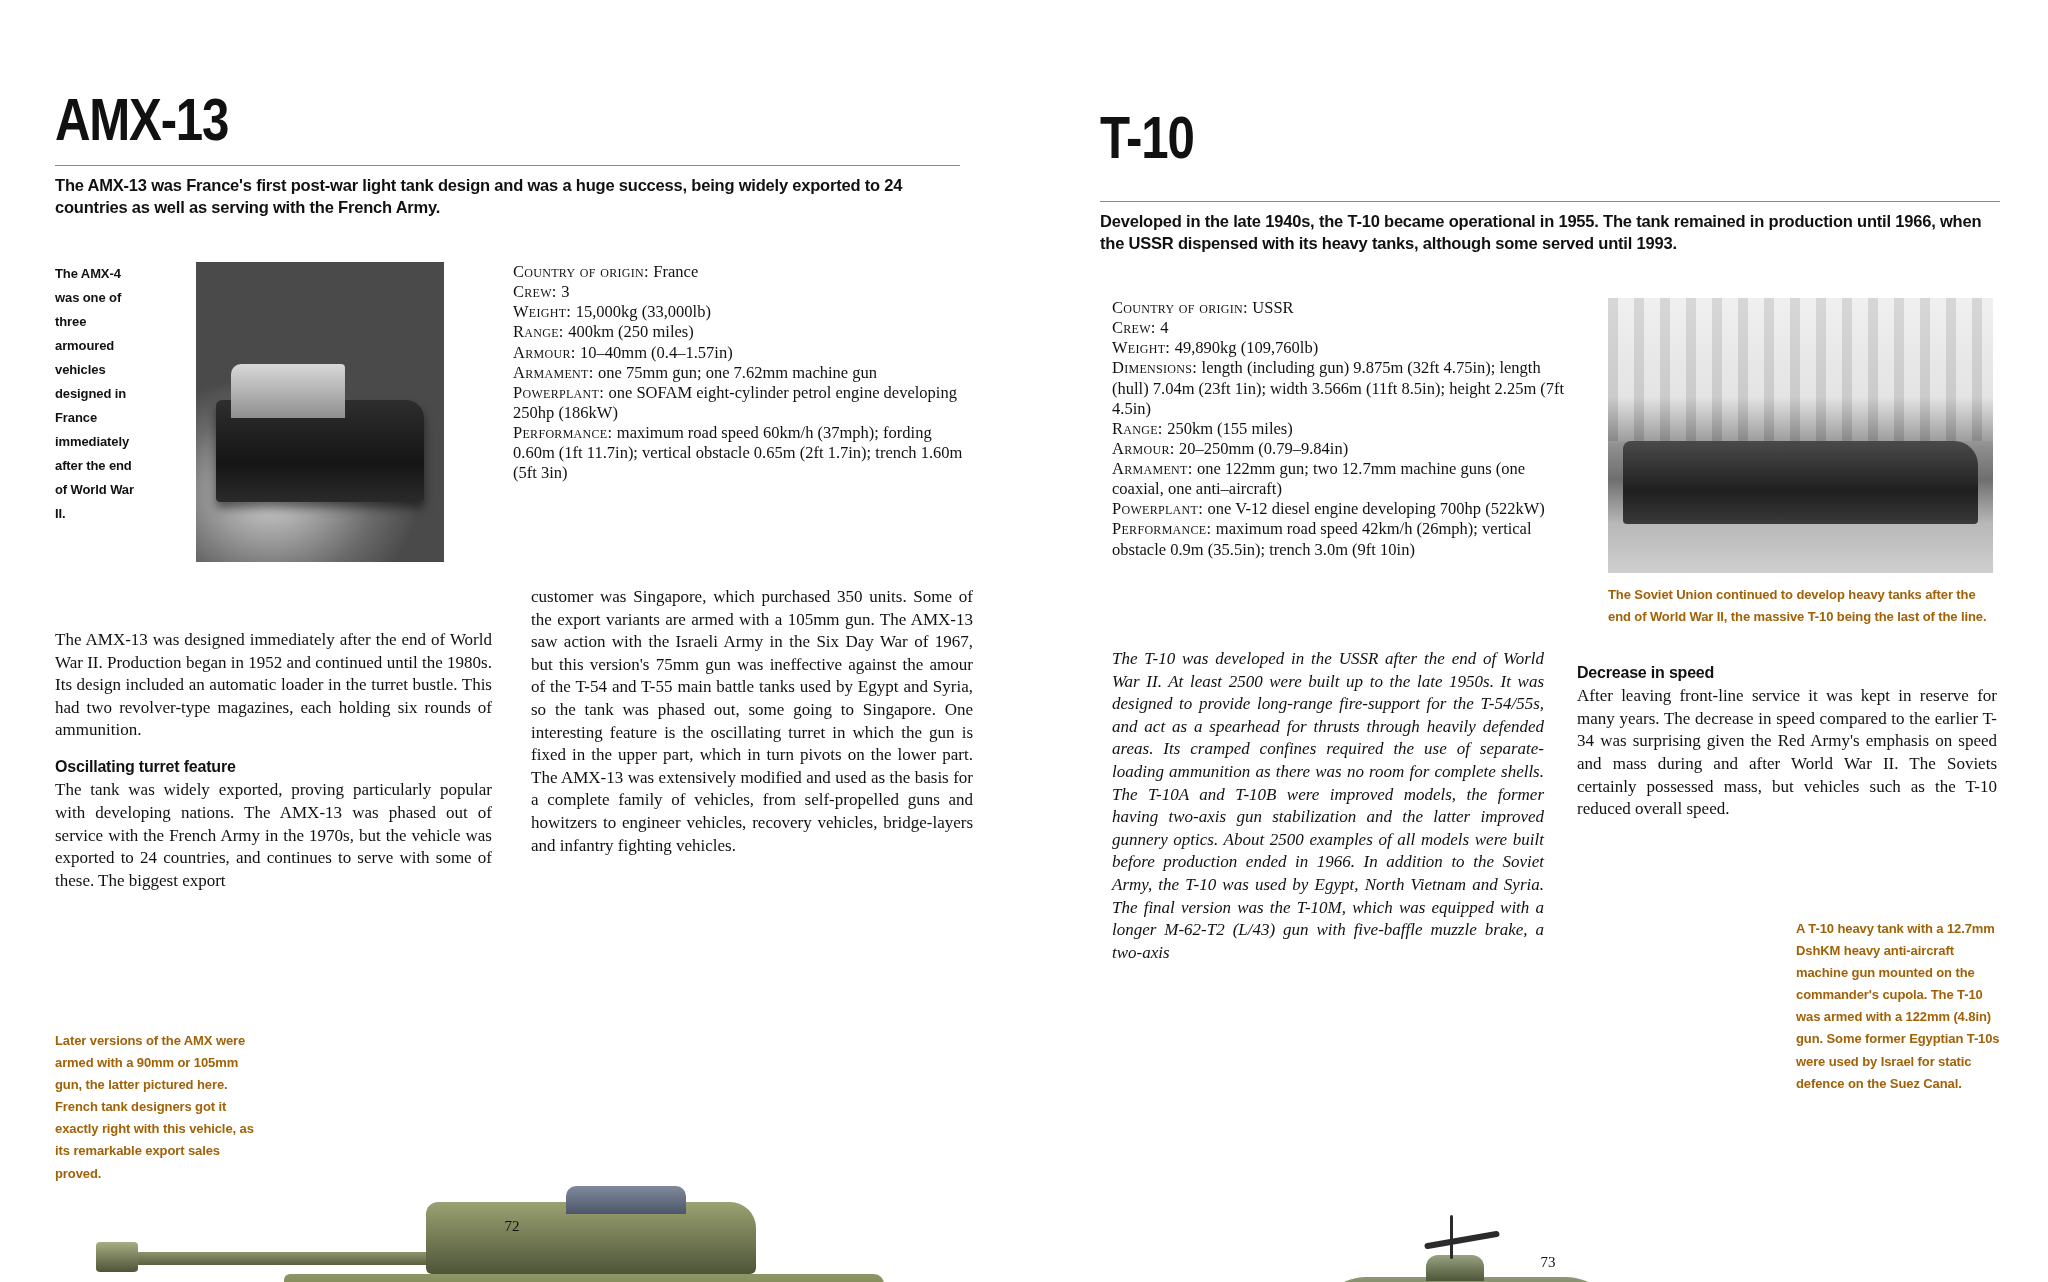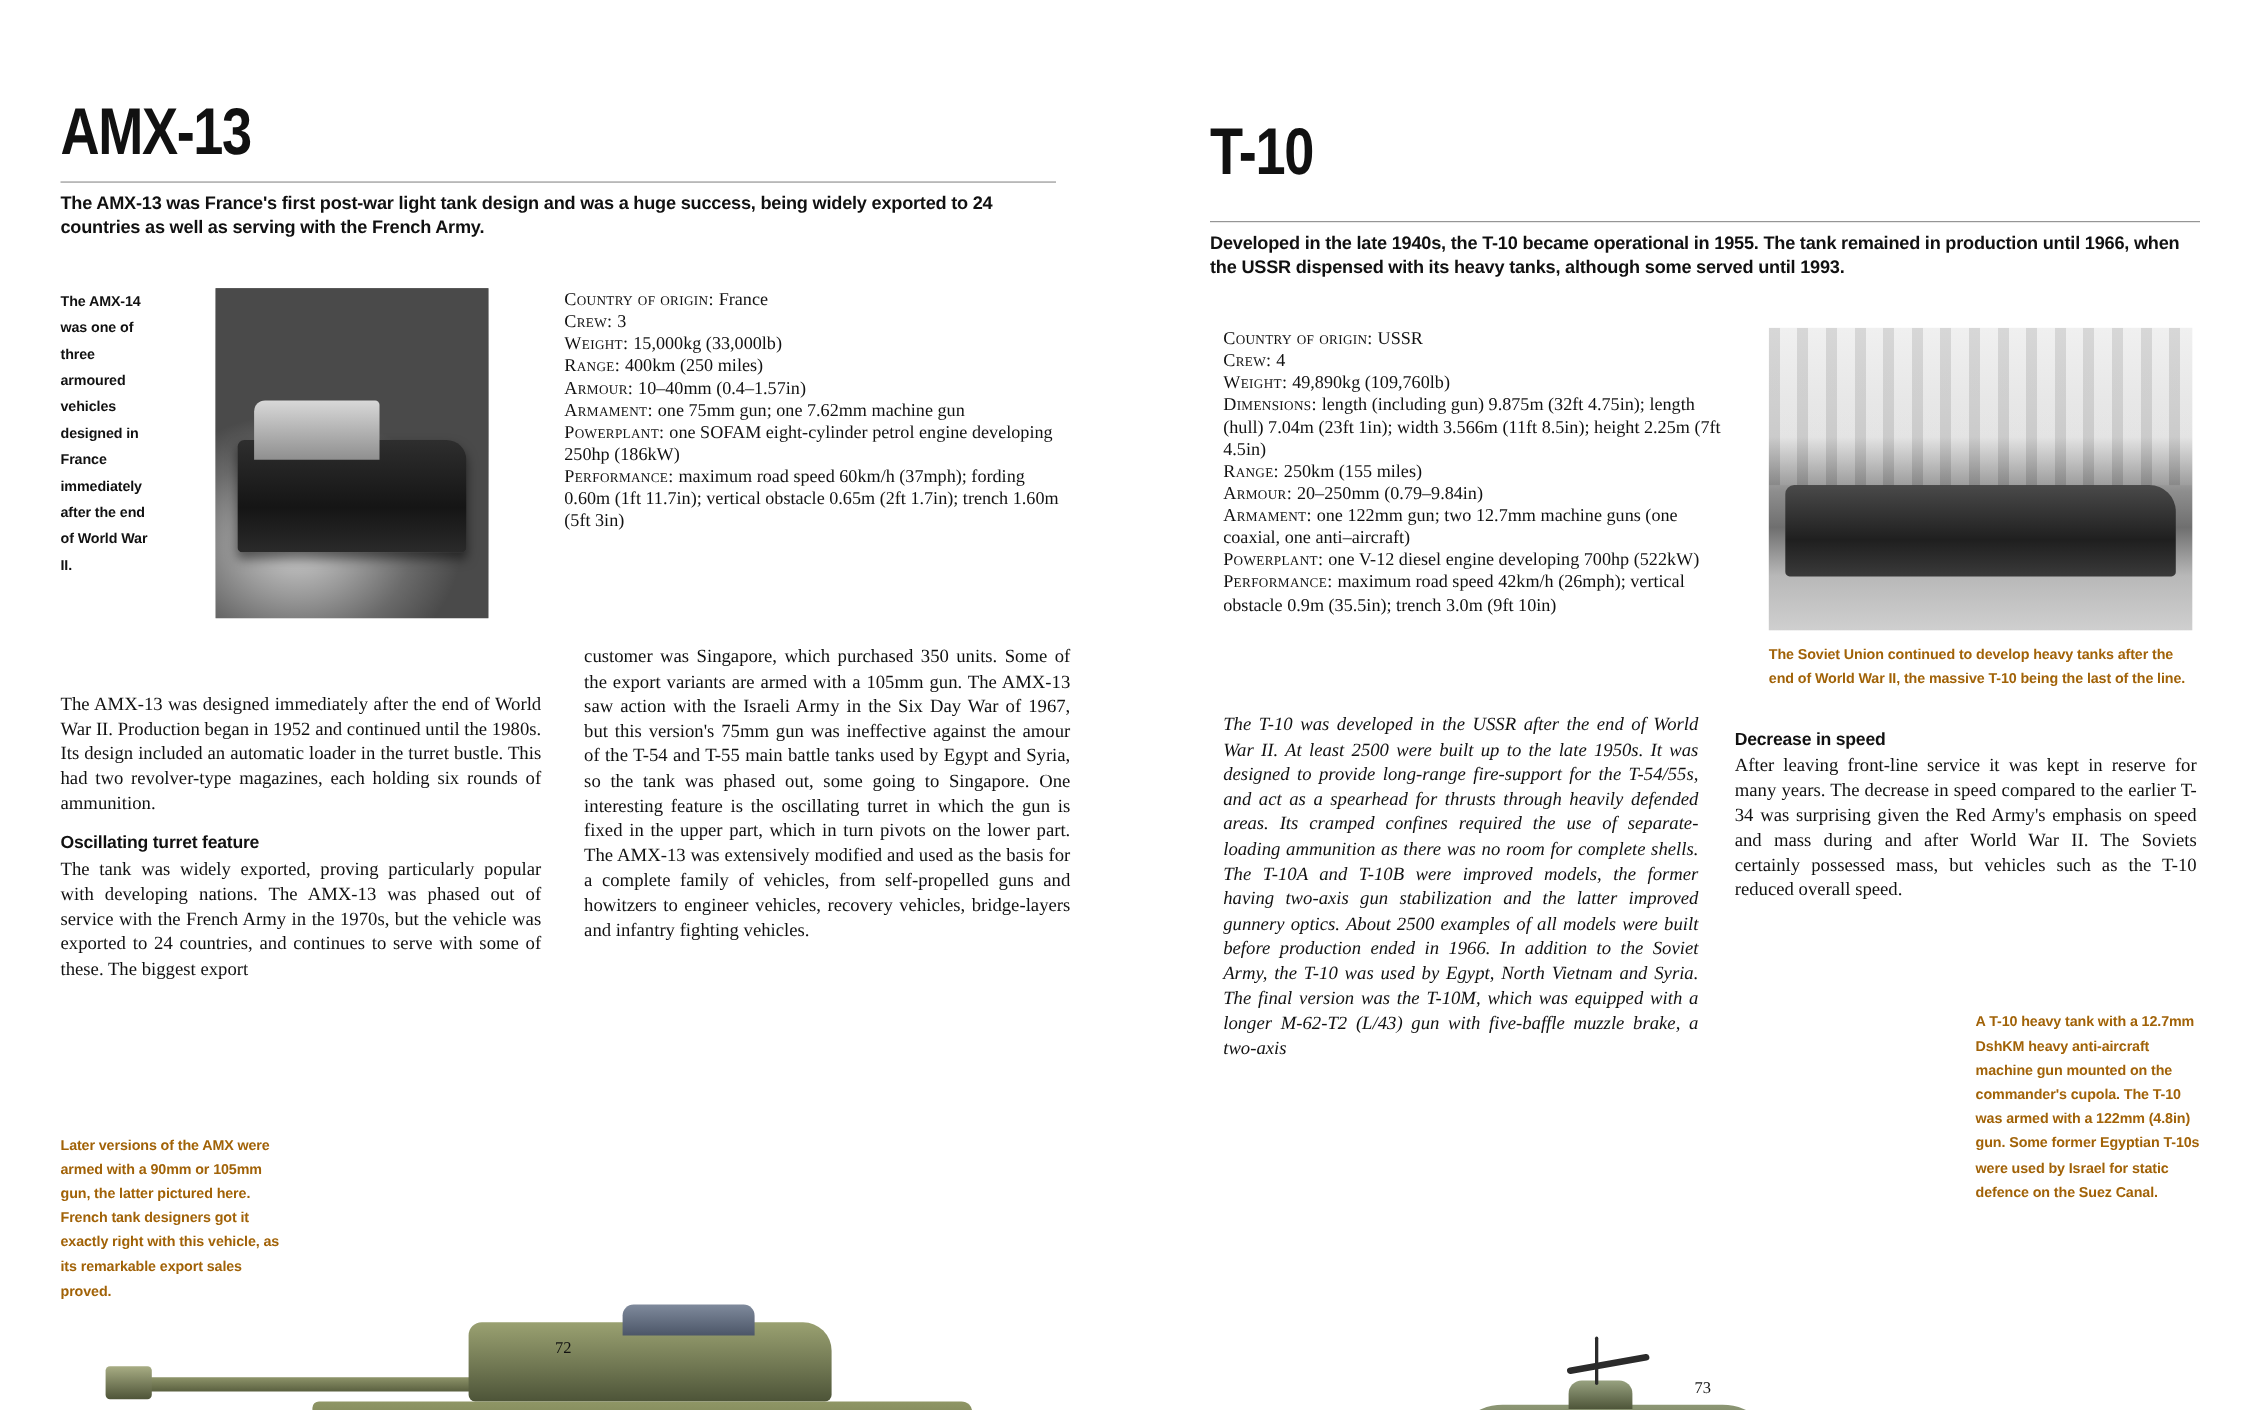--- a/index.html
+++ b/index.html
@@ -130,21 +130,21 @@
       <div class="tank-title">AMX-13</div>
     </div>
     <div class="inner" style="left:55px;top:155px;width:905px;">
       <div class="title-rule"></div>
     </div>
     <div class="inner" style="left:55px;top:165px;width:905px;">
       <div class="standfirst">The AMX-13 was France's first post-war light tank design and was a huge success, being widely exported to 24 countries as well as serving with the French Army.</div>
     </div>
 
     <div class="inner" style="left:55px;top:262px;width:92px;">
-      <div class="sidecap">The AMX-14 was one of three armoured vehicles designed in France immediately after the end of World War II.</div>
+      <div class="sidecap">The AMX-4 was one of three armoured vehicles designed in France immediately after the end of World War II.</div>
     </div>
 
     <div class="inner photo bw1" style="left:196px;top:262px;width:248px;height:300px;"></div>
 
     <div class="inner" style="left:513px;top:262px;width:450px;">
       <div id="spec-left">
           <div class="row">
             <div class="specline"><span class="sc">Country of origin: </span><span>France</span></div>
           </div>
           <div class="row">

